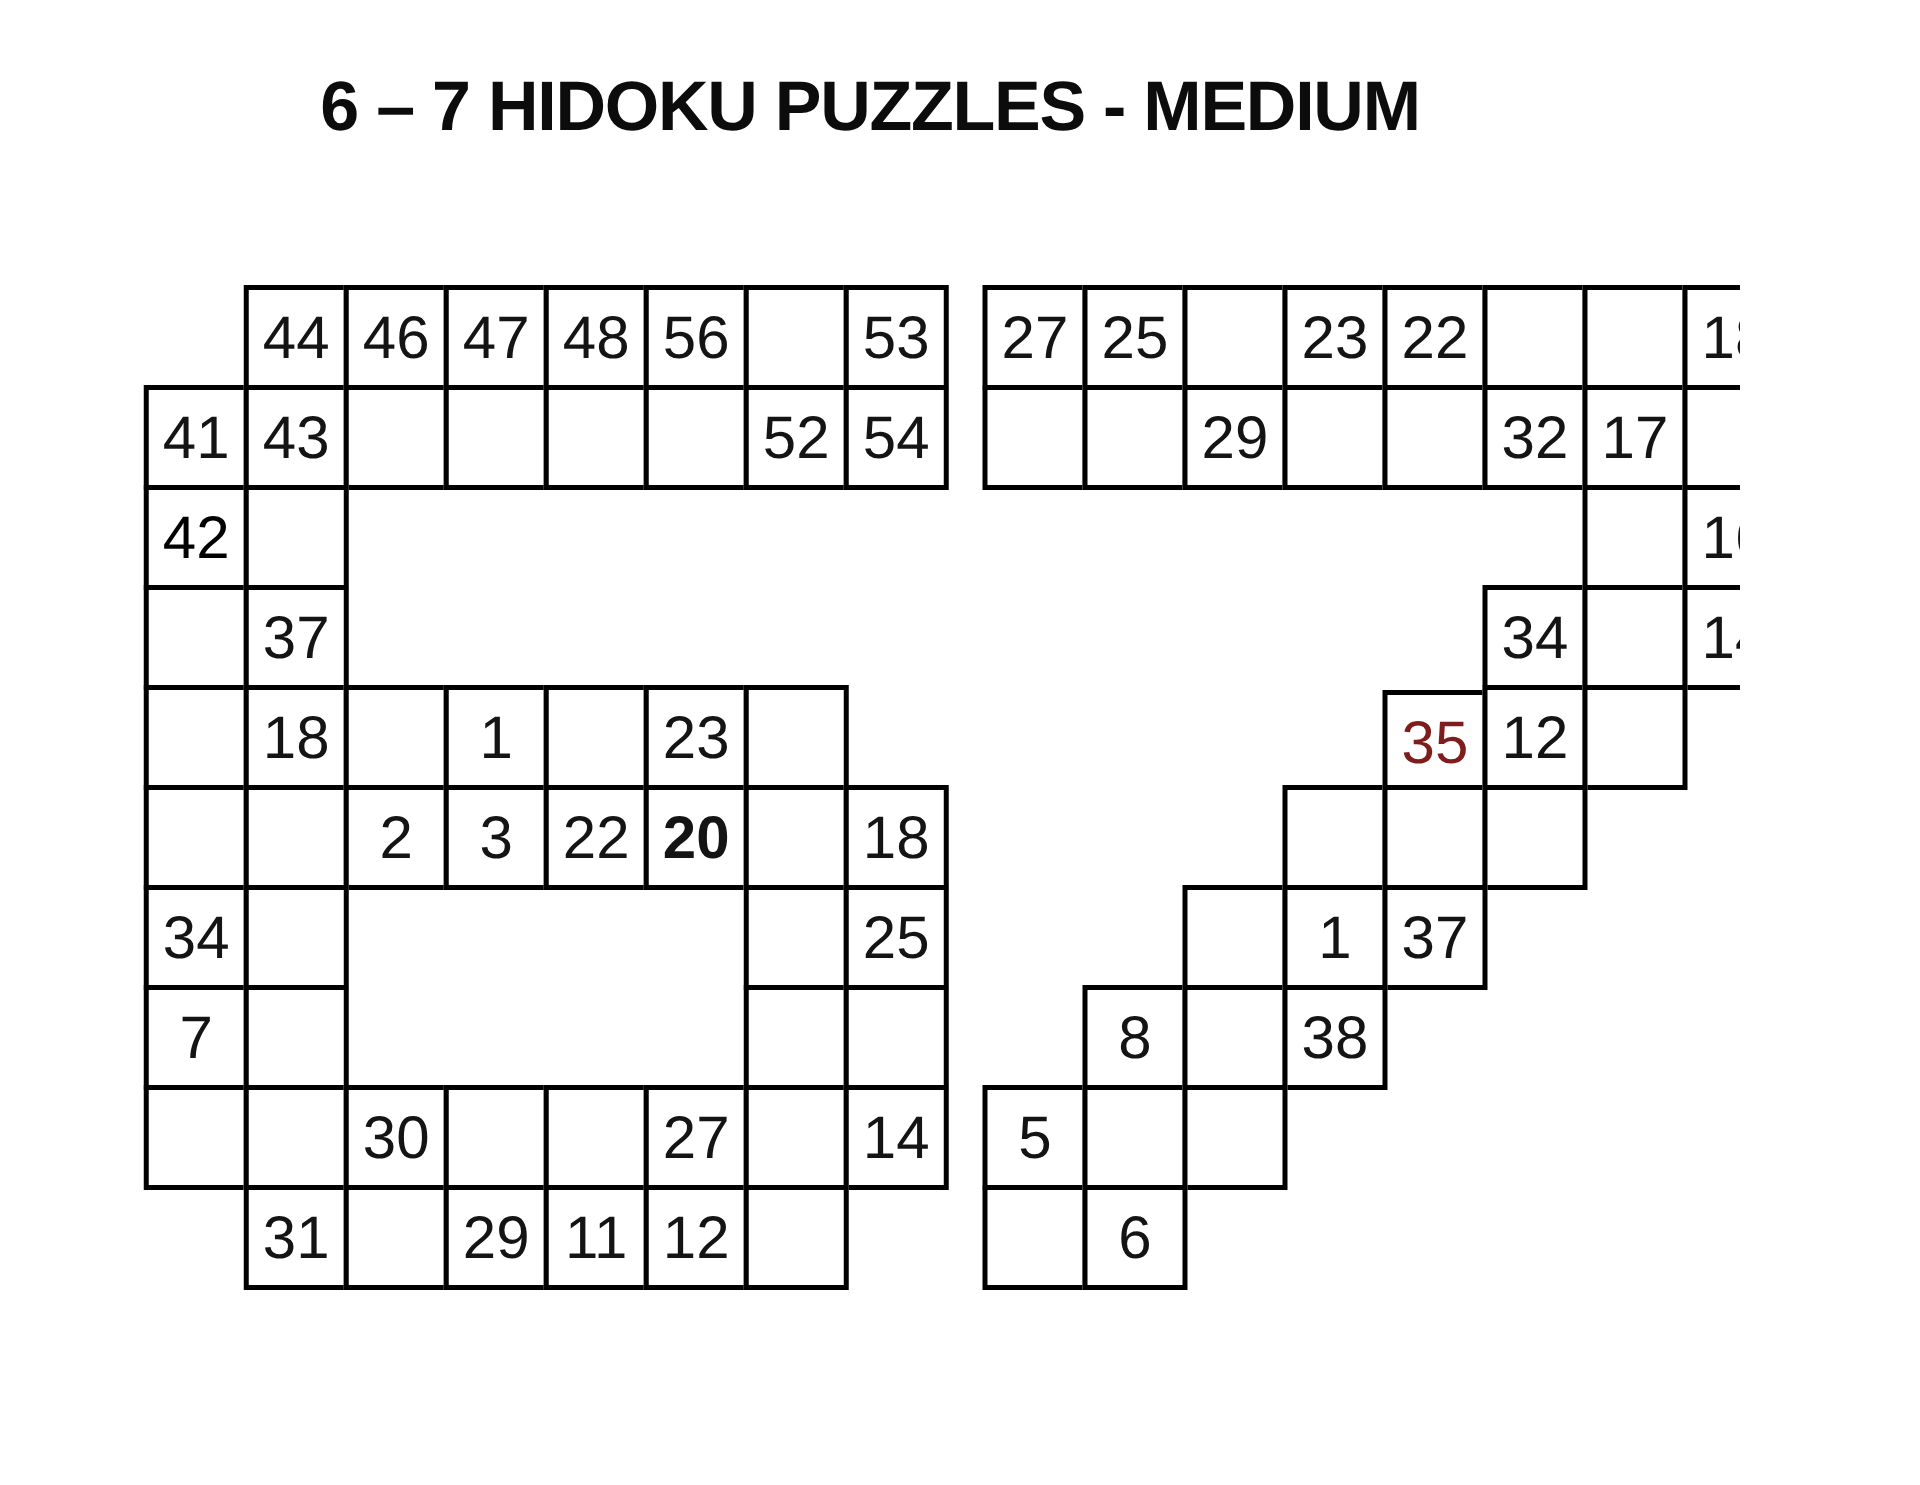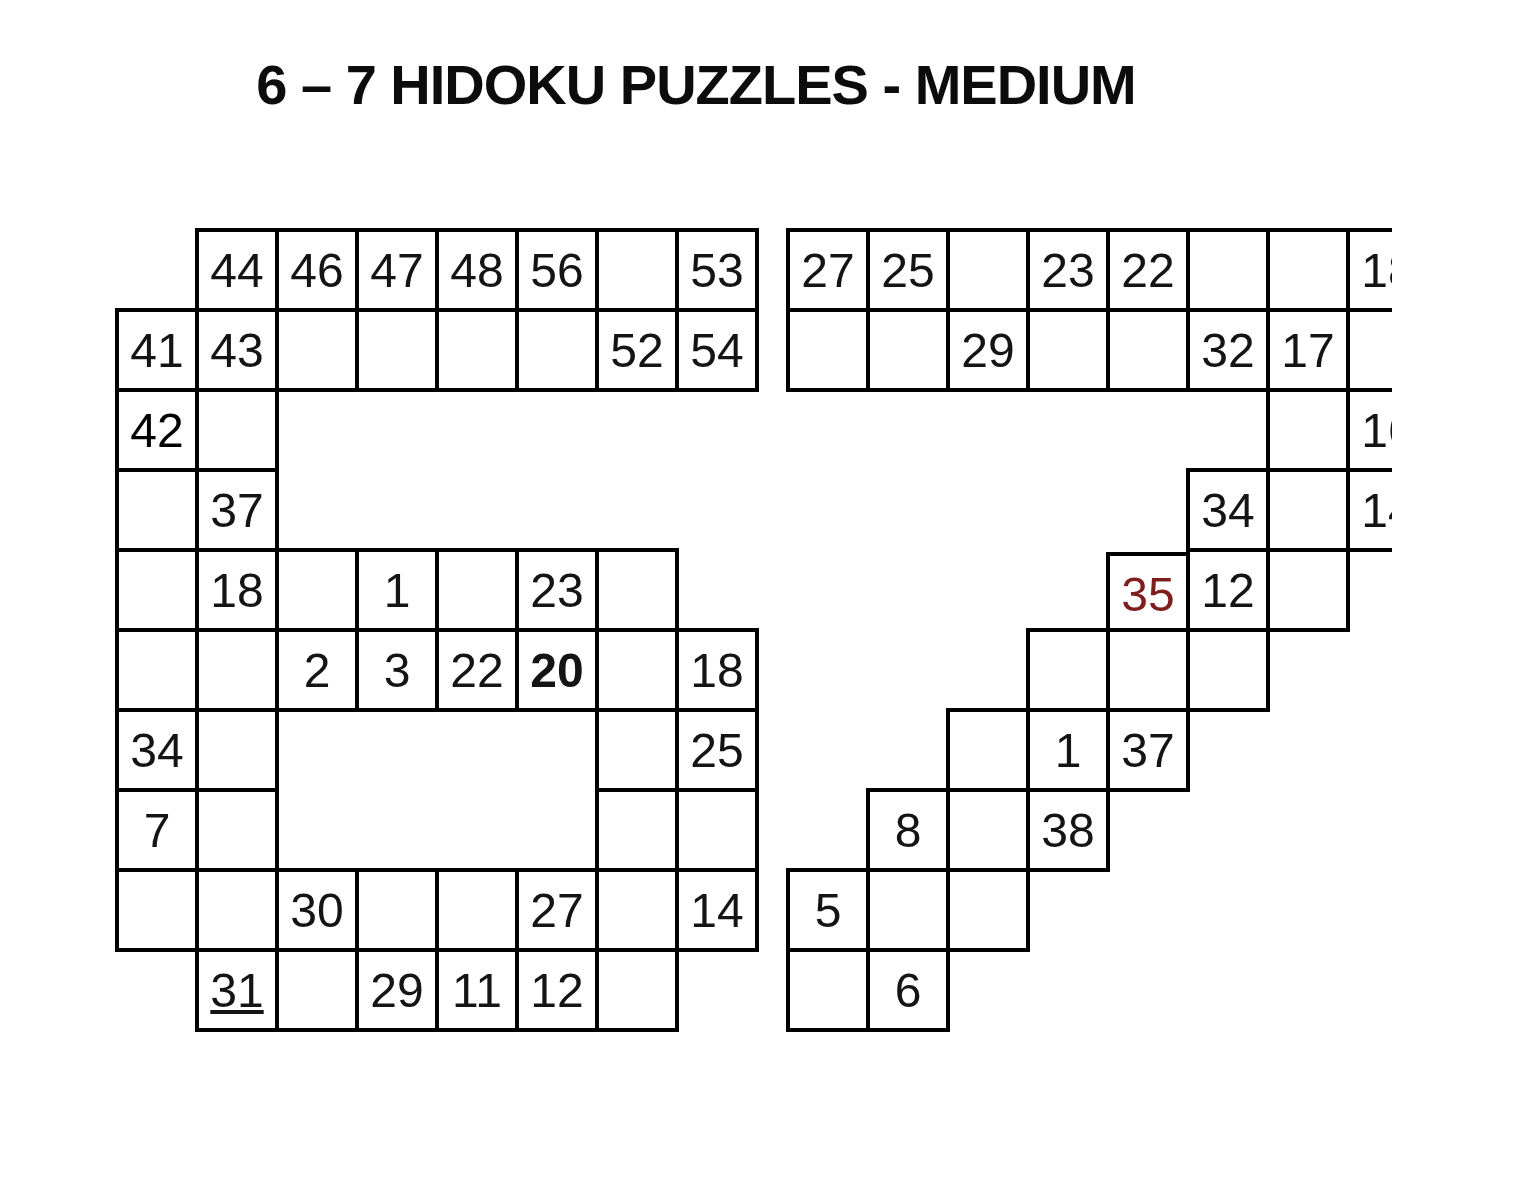--- a/index.html
+++ b/index.html
@@ -139,21 +139,21 @@
       <div class="cell" style="left: 480px; top: 560px; border-color: rgb(0, 0, 0); color: rgb(20, 20, 20);"></div>
       <div class="cell" style="left: 560px; top: 560px; border-color: rgb(0, 0, 0); color: rgb(20, 20, 20);"></div>
       <div class="cell" style="left: 0px; top: 640px; border-color: rgb(0, 0, 0); color: rgb(20, 20, 20);"></div>
       <div class="cell" style="left: 80px; top: 640px; border-color: rgb(0, 0, 0); color: rgb(20, 20, 20);"></div>
       <div class="cell" style="left: 160px; top: 640px; border-color: rgb(0, 0, 0); color: rgb(20, 20, 20);">30</div>
       <div class="cell" style="left: 240px; top: 640px; border-color: rgb(0, 0, 0); color: rgb(20, 20, 20);"></div>
       <div class="cell" style="left: 320px; top: 640px; border-color: rgb(0, 0, 0); color: rgb(20, 20, 20);"></div>
       <div class="cell" style="left: 400px; top: 640px; border-color: rgb(0, 0, 0); color: rgb(20, 20, 20);">27</div>
       <div class="cell" style="left: 480px; top: 640px; border-color: rgb(0, 0, 0); color: rgb(20, 20, 20);"></div>
       <div class="cell" style="left: 560px; top: 640px; border-color: rgb(0, 0, 0); color: rgb(20, 20, 20);">14</div>
-      <div class="cell" style="left: 80px; top: 720px; border-color: rgb(0, 0, 0); color: rgb(20, 20, 20); text-decoration: underline;">31</div>
+      <div class="cell" style="left: 80px; top: 720px; border-color: rgb(0, 0, 0); color: rgb(20, 20, 20);">31</div>
       <div class="cell" style="left: 160px; top: 720px; border-color: rgb(0, 0, 0); color: rgb(20, 20, 20);"></div>
       <div class="cell" style="left: 240px; top: 720px; border-color: rgb(0, 0, 0); color: rgb(20, 20, 20);">29</div>
       <div class="cell" style="left: 320px; top: 720px; border-color: rgb(0, 0, 0); color: rgb(20, 20, 20);">11</div>
       <div class="cell" style="left: 400px; top: 720px; border-color: rgb(0, 0, 0); color: rgb(20, 20, 20);">12</div>
       <div class="cell" style="left: 480px; top: 720px; border-color: rgb(0, 0, 0); color: rgb(20, 20, 20);"></div>
     </div>
 
   <div class="puzzle" style="left:786px; top:228px;">
       <div class="cell" style="left: 0px; top: 0px; border-color: rgb(0, 0, 0); color: rgb(20, 20, 20);">27</div>
       <div class="cell" style="left: 80px; top: 0px; border-color: rgb(0, 0, 0); color: rgb(20, 20, 20);">25</div>

